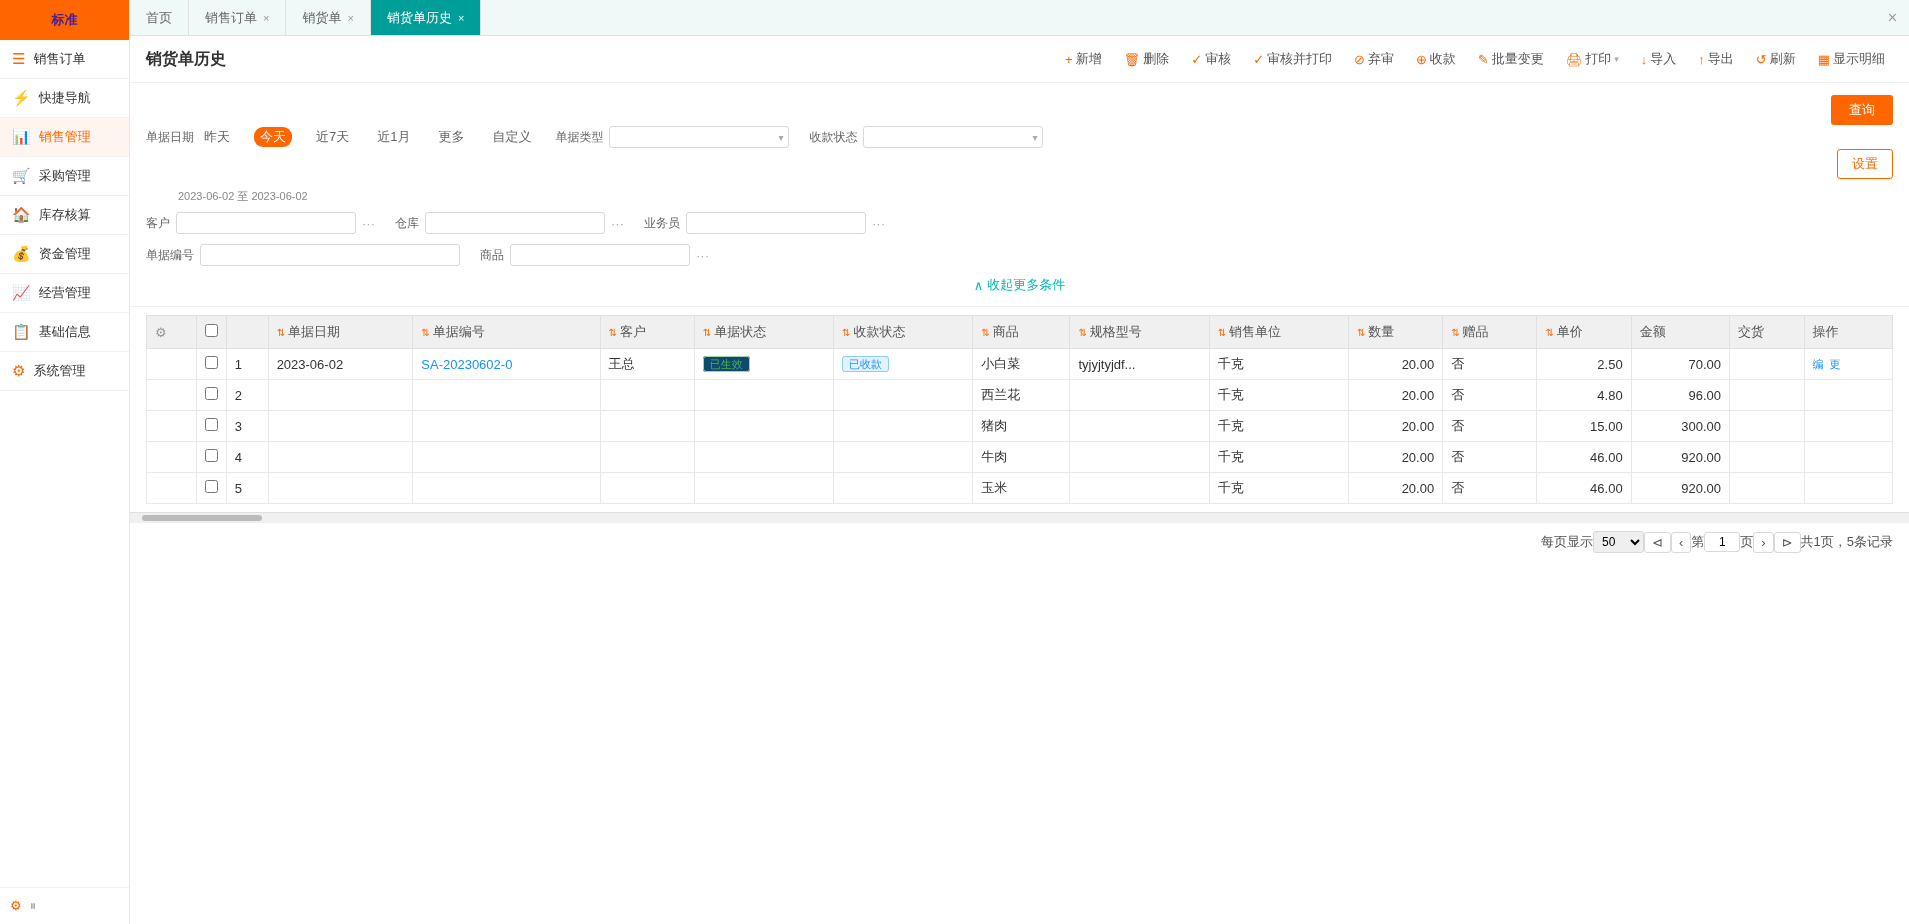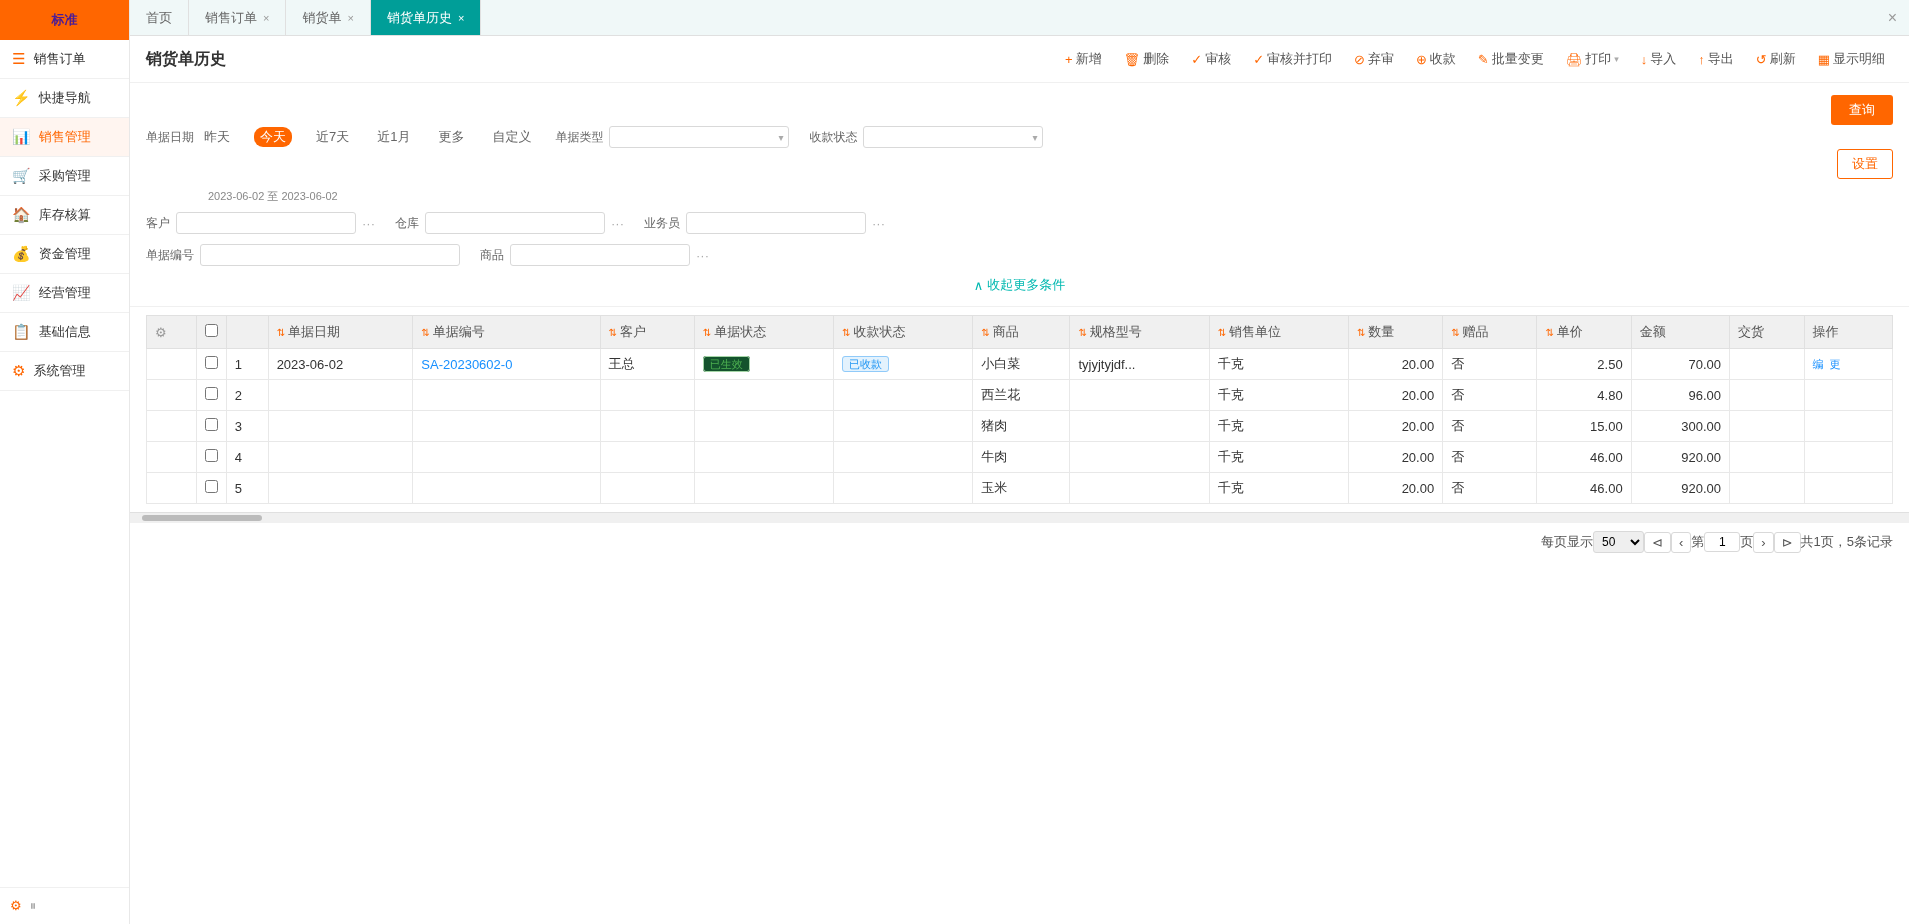--- a/index.html
+++ b/index.html
@@ -204,21 +204,21 @@
       border: 1px solid #e8e8e8;
       padding: 6px 8px;
       color: #333;
       background: #fff;
     }
     .th-sort { display: flex; align-items: center; gap: 3px; cursor: pointer; }
     .sort-icon { color: #ff6600; font-size: 10px; }
     .gear-icon { color: #999; cursor: pointer; }
 
     .badge-active {
-      background: #14532d;
+      background: #0c4a6e;
       color: #4caf50;
       border: 1px solid #a5d6a7;
       border-radius: 3px;
       padding: 1px 6px;
       font-size: 11px;
       white-space: nowrap;
     }
     .badge-paid {
       background: #e3f2fd;
       color: #2196f3;
@@ -503,21 +503,21 @@
               </select>
             </div>
           </div>
 
           <div class="query-btns" style="margin-left:auto;">
             <button class="query-btn">查询</button>
             <button class="set-btn">设置</button>
           </div>
         </div>
 
-        <div style="color:#888;font-size:11px;margin-bottom:8px;margin-left:62px;">2023-06-02 至 2023-06-02</div>
+        <div style="color:#888;font-size:11px;margin-bottom:8px;margin-left:32px;">2023-06-02 至 2023-06-02</div>
 
         <div class="filter-row">
 
           <div class="filter-item">
             <span class="filter-label">客户</span>
             <input class="filter-input" type="text" style="">
             <span class="filter-dots">···</span>
           </div>
 
           <div class="filter-item">

